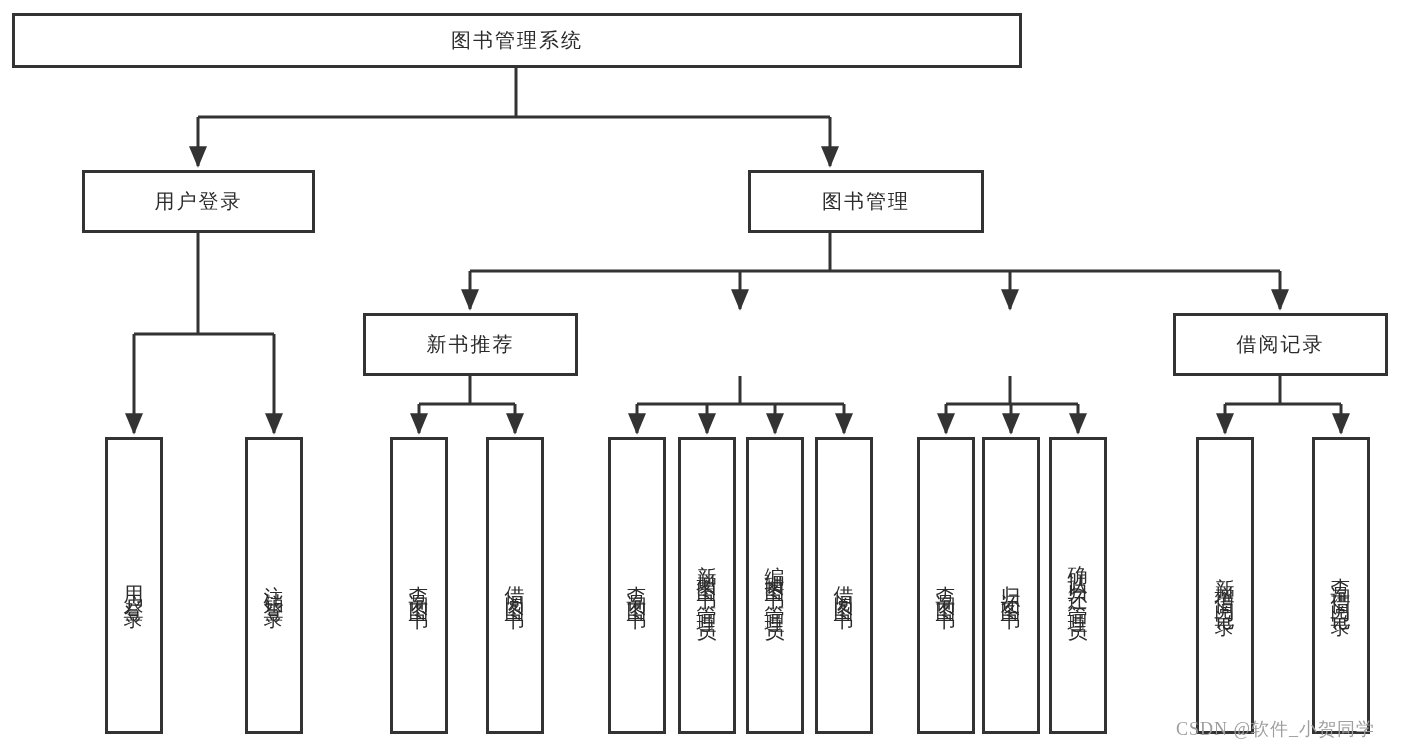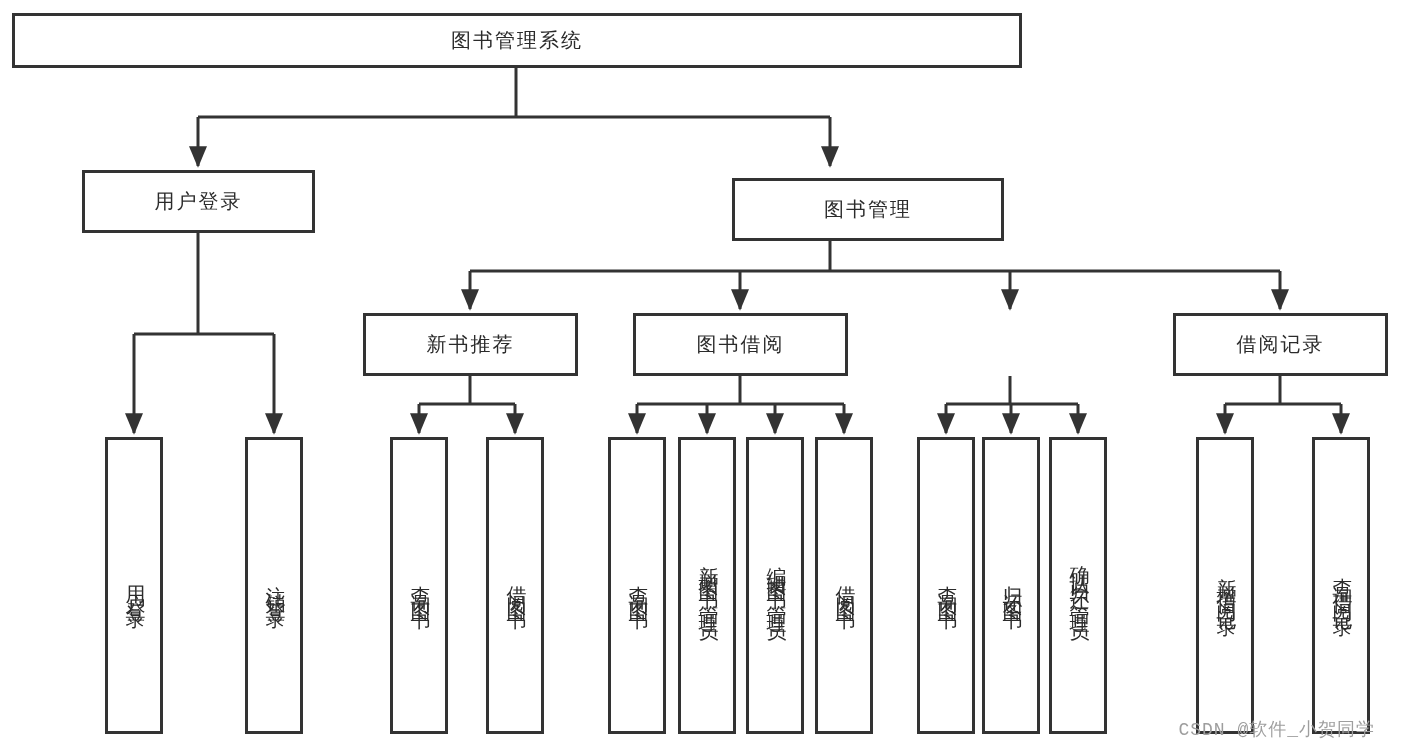--- a/index.html
+++ b/index.html
@@ -6,21 +6,21 @@
     margin: 0;
     padding: 0;
     background: #ffffff;
   }
   #canvas {
     position: relative;
     width: 1405px;
     height: 747px;
     background: #ffffff;
     overflow: hidden;
-    font-family: Liberation Mono, monospace;
+    font-family: Liberation Serif, serif;
   }
   #connector-svg {
     position: absolute;
     left: 0;
     top: 0;
     width: 1405px;
     height: 747px;
     z-index: 1;
   }
   .node {
@@ -37,21 +37,21 @@
   .h-node {
     font-size: 20px;
     letter-spacing: 2px;
     text-align: center;
   }
   .root-node {
     left: 12px; top: 13px;
     width: 1010px; height: 55px;
   }
   .l2-a { left: 82px;  top: 170px; width: 233px; height: 63px; }
-  .l2-b { left: 732px; top: 170px; width: 272px; height: 63px; margin-top: 8px; }
+  .l2-b { left: 748px; top: 170px; width: 236px; height: 63px; }
   .l3 { top: 313px; width: 215px; height: 63px; }
   .l3-0 { left: 363px;  }
   .l3-1 { left: 633px;  }
   .l3-2 { left: 903px;  }
   .l3-3 { left: 1173px; }
   .leaf {
     top: 437px;
     width: 58px;
     height: 297px;
     display: block;
@@ -132,21 +132,20 @@
       <path d="M1341 404 L1341 433" marker-end="url(#arrow)"></path>
     </g>
   </svg>
 
   <div class="node h-node root-node">图书管理系统</div>
 
   <div class="node h-node l2-a">用户登录</div>
   <div class="node h-node l2-b">图书管理</div>
 
   <div class="node h-node l3 l3-0">新书推荐</div>
-  <div class="node h-node l3 l3-1">图书借阅</div>
   <div class="node h-node l3 l3-3">借阅记录</div>
 
   <div class="node leaf lf-a0">用户登录</div>
   <div class="node leaf lf-a1">注销登录</div>
 
   <div class="node leaf lf-b0">查询图书</div>
   <div class="node leaf lf-b1">借阅图书</div>
 
   <div class="node leaf lf-c0">查询图书</div>
   <div class="node leaf lf-c1">新增图书（管理员）</div>

